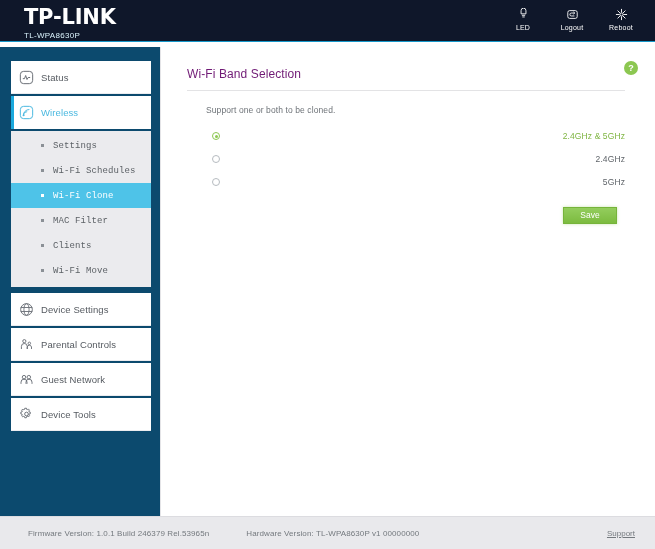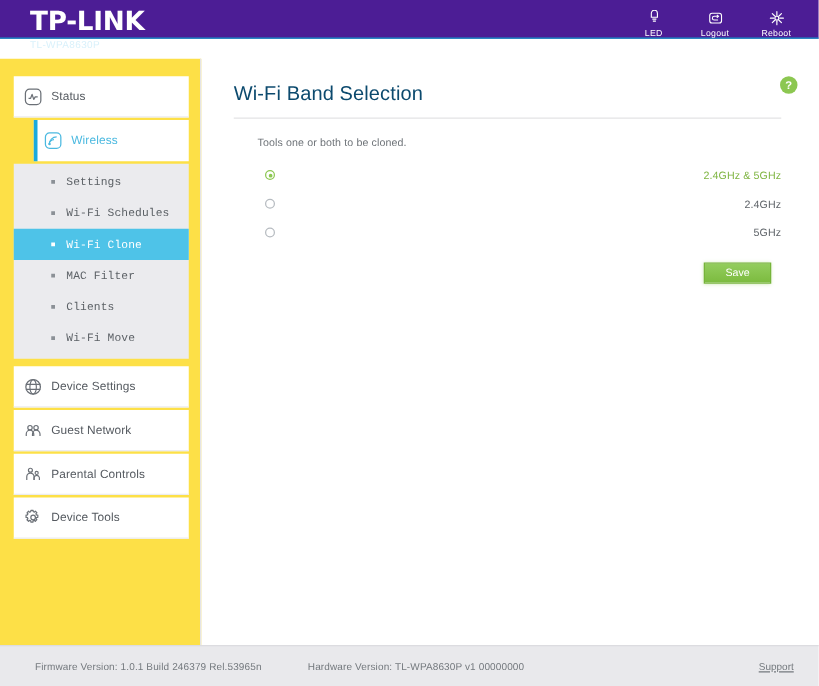--- a/index.html
+++ b/index.html
@@ -7,22 +7,22 @@
     width: 655px; height: 549px;
     font-family: "Liberation Sans", sans-serif;
     background: #ffffff;
     overflow: hidden;
   }
   .page { position: relative; width: 655px; height: 549px; background: #ffffff; }
 
   
   .header {
     position: absolute; top: 0; left: 0;
-    width: 655px; height: 31px;
-    background: #4c1d95;
+    width: 655px; height: 42px;
+    background: #0f172a;
     border-bottom: 1px solid #1597c9;
   }
   .logo-block { position: absolute; left: 24px; top: 6px; }
   .logo-main {
     font-size: 21px; font-weight: bold; color: #ffffff;
     letter-spacing: -0.2px; line-height: 23px;
     font-family: "DejaVu Sans", sans-serif;
   }
   .logo-model {
     font-size: 8px; color: #d9f1fb; letter-spacing: 0.3px;
@@ -43,32 +43,32 @@
   }
 
   
   .body-wrap {
     position: absolute; top: 47px; left: 0;
     width: 655px; height: 469px; background: #ffffff;
   }
   .sidebar {
     position: absolute; left: 0; top: 0;
     width: 161px; height: 469px;
-    background: #fde047;
+    background: #0c4a6e;
     border-right: 1px solid #e4e4e7;
   }
   .menu { padding: 14px 9px 0 11px; }
 
   .menu-card {
     position: relative; height: 33px; background: #ffffff;
     display: flex; align-items: center;
     margin-bottom: 2px; cursor: pointer;
     border-bottom: 1px solid #ececef;
   }
-  .menu-card.expanded { border-bottom: none; margin-left: 16px; }
+  .menu-card.expanded { border-bottom: none; }
   .menu-card.expanded::before {
     content: ""; position: absolute; left: 0; top: 0;
     width: 3px; height: 100%; background: #1aa9dd;
   }
   .menu-icon {
     width: 30px; display: flex; align-items: center;
     justify-content: center; flex: 0 0 30px;
   }
   .menu-label {
     font-size: 9.5px; color: #555a60; letter-spacing: 0.1px;
@@ -101,21 +101,21 @@
   .help-badge {
     position: absolute; right: 17px; top: 14px;
     width: 14px; height: 14px; border-radius: 50%;
     background: #8cc751; color: #ffffff;
     font-size: 9px; font-weight: bold;
     display: flex; align-items: center; justify-content: center;
     cursor: pointer; line-height: 1;
   }
   .panel { padding: 20px 30px 0 25px; }
   .panel-title {
-    font-size: 16px; color: #0c4a6e; letter-spacing: 0.1px;
+    font-size: 12px; color: #701a75; letter-spacing: 0.1px;
     padding-bottom: 9px; border-bottom: 1px solid #e3e3e5;
     margin-bottom: 14px;
   }
   .form-area { padding-left: 19px; }
   .hint-text {
     font-size: 8.5px; color: #6e7378; margin-bottom: 11px;
     letter-spacing: 0.1px;
   }
   .radio-row {
     display: flex; align-items: center;
@@ -281,62 +281,62 @@
               <line x1="2.1" y1="6.6" x2="15.9" y2="6.6" stroke="#6b7077" stroke-width="1.1"></line>
               <line x1="2.1" y1="11.4" x2="15.9" y2="11.4" stroke="#6b7077" stroke-width="1.1"></line>
             </svg>
           </span>
           <span class="menu-label">Device Settings</span>
         </div>
 
         <div class="menu-card">
           <span class="menu-icon">
             <svg width="15" height="15" viewBox="0 0 18 18">
+              <circle cx="6.4" cy="5" r="1.9" fill="none" stroke="#6b7077" stroke-width="1.15"></circle>
+              <path d="M2.9 14.4v-3.1a3.5 3.5 0 0 1 7 0v3.1" fill="none" stroke="#6b7077" stroke-width="1.15"></path>
+              <circle cx="12.4" cy="7.6" r="1.5" fill="none" stroke="#6b7077" stroke-width="1.1"></circle>
+              <path d="M9.9 14.4v-2.4a2.6 2.6 0 0 1 5.1 0v2.4" fill="none" stroke="#6b7077" stroke-width="1.1"></path>
+            </svg>
+          </span>
+          <span class="menu-label">Parental Controls</span>
+        </div>
+
+        <div class="menu-card">
+          <span class="menu-icon">
+            <svg width="15" height="15" viewBox="0 0 18 18">
               <circle cx="6" cy="6.2" r="2.1" fill="none" stroke="#6b7077" stroke-width="1.15"></circle>
               <circle cx="11.8" cy="6.2" r="2.1" fill="none" stroke="#6b7077" stroke-width="1.15"></circle>
               <path d="M2.4 14.2v-2a3.6 3.6 0 0 1 7.2 0v2" fill="none" stroke="#6b7077" stroke-width="1.15"></path>
               <path d="M8.4 14.2v-2a3.6 3.6 0 0 1 7.2 0v2" fill="none" stroke="#6b7077" stroke-width="1.15"></path>
             </svg>
           </span>
           <span class="menu-label">Guest Network</span>
         </div>
 
         <div class="menu-card">
           <span class="menu-icon">
             <svg width="15" height="15" viewBox="0 0 18 18">
-              <circle cx="6.4" cy="5" r="1.9" fill="none" stroke="#6b7077" stroke-width="1.15"></circle>
-              <path d="M2.9 14.4v-3.1a3.5 3.5 0 0 1 7 0v3.1" fill="none" stroke="#6b7077" stroke-width="1.15"></path>
-              <circle cx="12.4" cy="7.6" r="1.5" fill="none" stroke="#6b7077" stroke-width="1.1"></circle>
-              <path d="M9.9 14.4v-2.4a2.6 2.6 0 0 1 5.1 0v2.4" fill="none" stroke="#6b7077" stroke-width="1.1"></path>
-            </svg>
-          </span>
-          <span class="menu-label">Parental Controls</span>
-        </div>
-
-        <div class="menu-card">
-          <span class="menu-icon">
-            <svg width="15" height="15" viewBox="0 0 18 18">
               <path d="M9 2.1l1.2.5.9-.9 1.5 1.5-.9.9.5 1.2 1.3.2v2.1l-1.3.2-.5 1.2.9.9-1.5 1.5-.9-.9-1.2.5-.2 1.3H6.9l-.2-1.3-1.2-.5-.9.9L3.1 10l.9-.9-.5-1.2-1.3-.2V5.6l1.3-.2.5-1.2-.9-.9 1.5-1.5.9.9 1.2-.5.2-1.3h2.1z" transform="translate(0,0.6)" fill="none" stroke="#6b7077" stroke-width="1.15" stroke-linejoin="round"></path>
               <circle cx="9" cy="8.4" r="2.2" fill="none" stroke="#6b7077" stroke-width="1.15"></circle>
             </svg>
           </span>
           <span class="menu-label">Device Tools</span>
         </div>
 
       </div>
     </div>
 
     <div class="content">
       <div class="help-badge">?</div>
 
       <div class="panel">
         <div class="panel-title">Wi-Fi Band Selection</div>
 
         <div class="form-area">
-          <div class="hint-text">Tools one or both to be cloned.</div>
+          <div class="hint-text">Support one or both to be cloned.</div>
 
           <div class="radio-row checked">
             <span class="radio-mark"></span>
             <span class="radio-label">2.4GHz &amp; 5GHz</span>
           </div>
           <div class="radio-row">
             <span class="radio-mark"></span>
             <span class="radio-label">2.4GHz</span>
           </div>
           <div class="radio-row">

